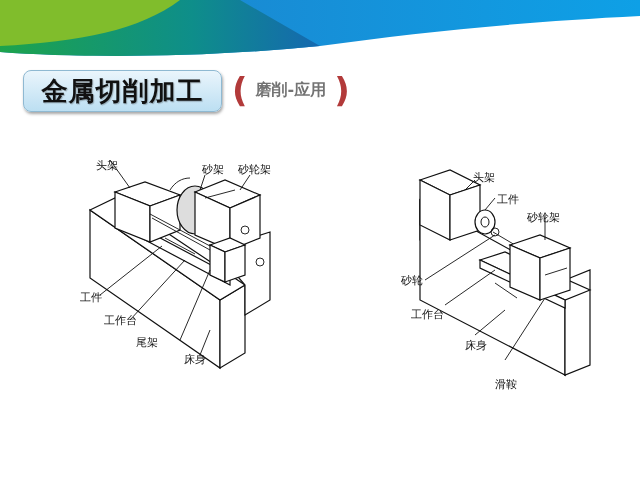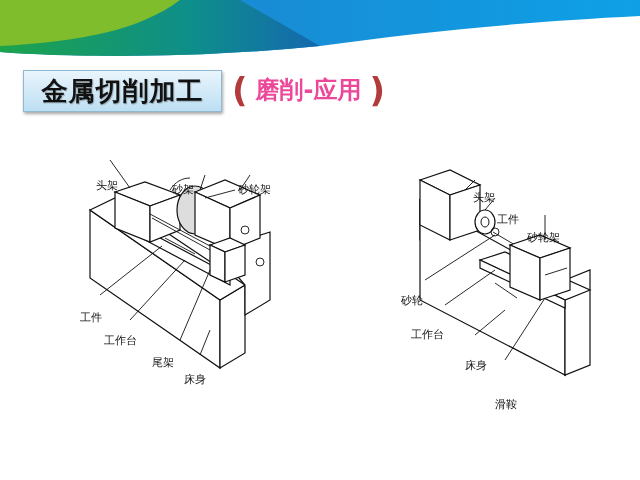--- a/index.html
+++ b/index.html
@@ -1,26 +1,26 @@
 <!DOCTYPE html>
 <html><head>
 <meta charset="utf-8">
 <style>
   html, body { margin:0; padding:0; }
   body { width:640px; height:480px; position:relative; overflow:hidden; background:#ffffff; font-family:"DejaVu Sans", sans-serif; }
   .header-band { position:absolute; left:0; top:0; width:640px; height:60px; }
-  .title-box { position:absolute; left:23px; top:70px; width:197px; height:40px; border-radius:0;
+  .title-box { position:absolute; left:23px; top:70px; width:197px; height:40px; border-radius:8px;
     background:linear-gradient(#eaf5fc, #bcdff2); border:1px solid #8fb9d2;
     box-shadow:1px 2px 3px rgba(0,0,0,0.35); display:flex; align-items:center; justify-content:center; }
   .title-text { font-size:26px; font-weight:bold; color:#111; letter-spacing:1px; text-shadow:1px 1px 1px rgba(0,0,0,0.25); }
   .subtitle { position:absolute; left:232px; top:70px; height:40px; display:flex; align-items:center; }
   .bracket { font-size:34px; color:#b23a3a; font-weight:bold; line-height:1; }
-  .subtitle-text { font-size:24px; font-weight:bold; color:#ec4899; margin:0 8px; }
+  .subtitle-text { font-size:16px; font-weight:bold; color:#737373; margin:0 8px; }
   .diagram { position:absolute; }
-  .lbl { position:absolute; font-family:Liberation Mono, monospace; font-size:11px; color:#111; white-space:nowrap;margin-top:20px; }
+  .lbl { position:absolute; font-family:Liberation Mono, monospace; font-size:11px; color:#111; white-space:nowrap; }
   svg .s { stroke:#111; stroke-width:1.2; fill:#fff; }
   svg .l { stroke:#111; stroke-width:0.9; fill:none; }
 </style>
 </head>
 <body>
 
 <svg class="header-band" viewBox="0 0 640 60" width="640" height="60">
   <defs>
     <linearGradient id="gBlue" x1="0" y1="0" x2="1" y2="0">
       <stop offset="0" stop-color="#1f7fc9"></stop>
@@ -83,25 +83,25 @@
 
     <line class="l" x1="40" y1="10" x2="60" y2="38"></line>
     <line class="l" x1="135" y1="25" x2="130" y2="40"></line>
     <line class="l" x1="180" y1="25" x2="170" y2="40"></line>
     <line class="l" x1="30" y1="145" x2="92" y2="96"></line>
     <line class="l" x1="60" y1="170" x2="115" y2="110"></line>
     <line class="l" x1="110" y1="190" x2="140" y2="120"></line>
     <line class="l" x1="130" y1="205" x2="140" y2="180"></line>
   </svg>
   <span class="lbl" style="left:26px;top:8px;">头架</span>
-  <span class="lbl" style="left:102px;top:12px;">砂架</span>
+  <span class="lbl" style="left:132px;top:12px;">砂架</span>
   <span class="lbl" style="left:168px;top:12px;">砂轮架</span>
   <span class="lbl" style="left:10px;top:140px;">工件</span>
   <span class="lbl" style="left:34px;top:163px;">工作台</span>
-  <span class="lbl" style="left:82px;top:185px;">尾架</span>
+  <span class="lbl" style="left:66px;top:185px;">尾架</span>
   <span class="lbl" style="left:114px;top:202px;">床身</span>
 </div>
 
 <div class="diagram" style="left:395px;top:160px;width:210px;height:225px;">
   <svg width="210" height="225" viewBox="0 0 210 225">
 
     <path class="s" d="M25,40 L170,200 L170,215 L25,80 Z" fill="#fff"></path>
     <path class="s" d="M25,40 L25,140 L170,215 L170,120 Z"></path>
     <path class="s" d="M170,120 L195,110 L195,205 L170,215 Z"></path>
 

